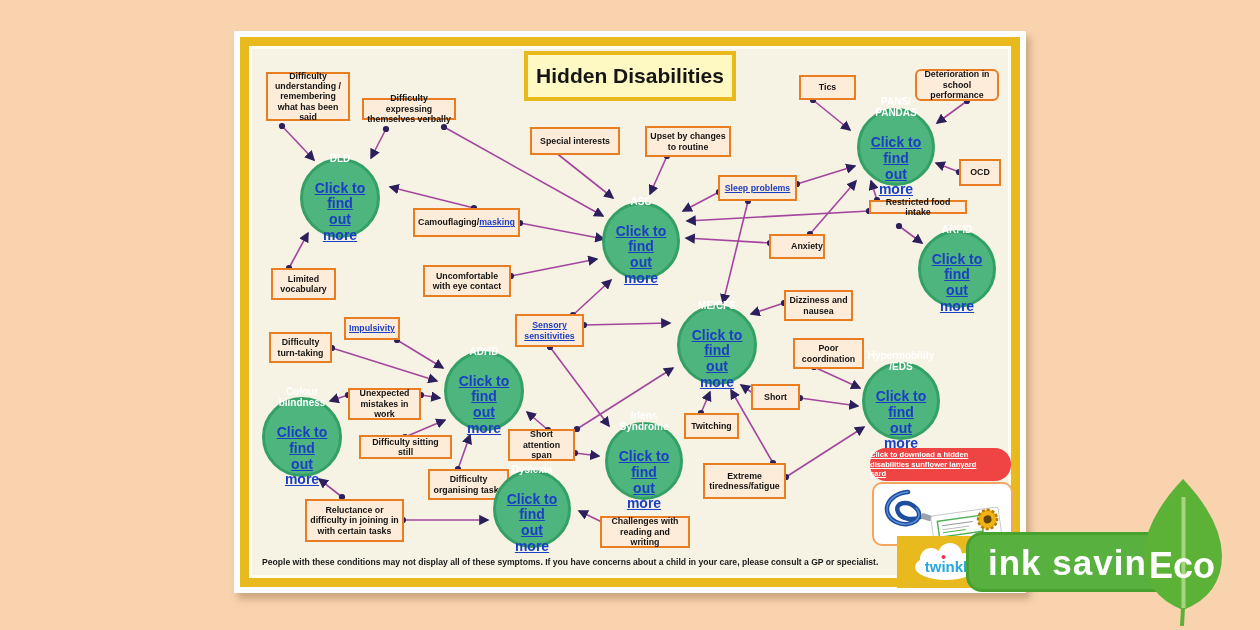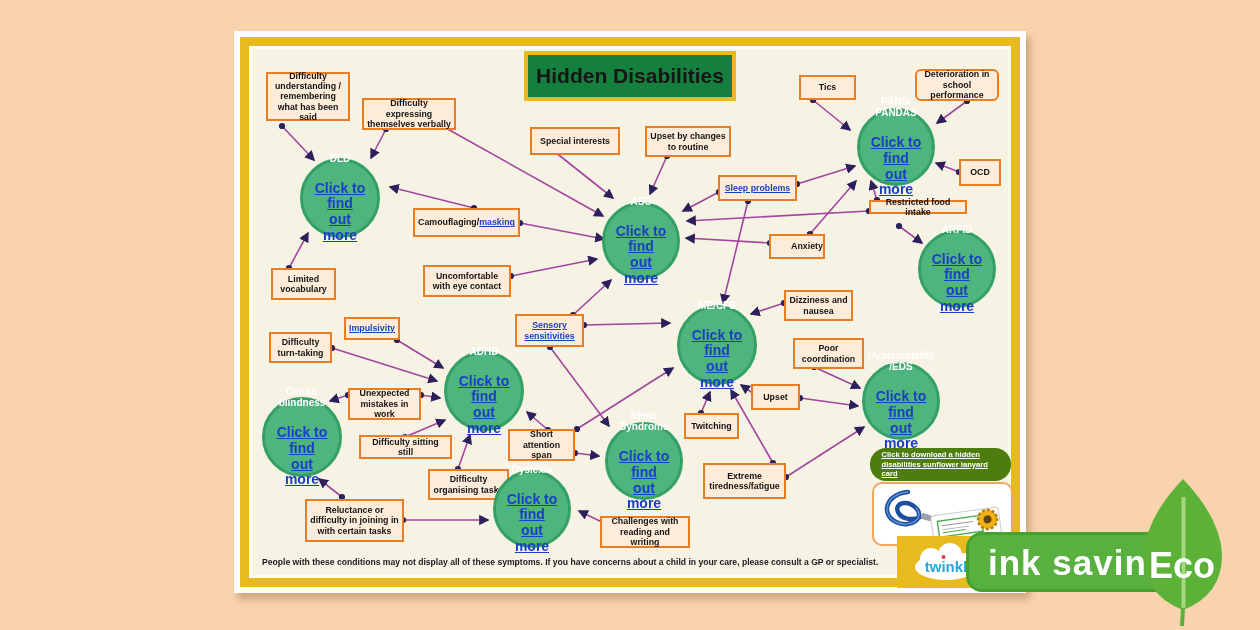--- a/index.html
+++ b/index.html
@@ -14,21 +14,21 @@
     background:#ffffff;z-index:1;
     box-shadow:4px 6px 7px rgba(120,80,40,.35);
   }
   .frame{
     position:absolute;left:6px;top:6px;right:6px;bottom:6px;
     border:9px solid #e9ba1d;background:#f6f2e4;
     box-shadow:inset 0 0 0 3px #fffdf2;
   }
   .title-box{
     position:absolute;left:290px;top:20px;width:212px;height:50px;
-    background:#15803d;border:4px solid #e9ba1d;box-sizing:border-box;
+    background:#fef9c3;border:4px solid #e9ba1d;box-sizing:border-box;
     display:flex;align-items:center;justify-content:center;
     font-size:21px;font-weight:bold;color:#161616;z-index:6;
   }
   
   #arrow-svg{position:absolute;left:0;top:0;z-index:2;}
   .node{
     position:absolute;border-radius:50%;box-sizing:border-box;
     background:#4fb57e;border:3px solid #33a065;z-index:4;
     display:flex;flex-direction:column;align-items:center;justify-content:center;
     gap:3px;text-align:center;
@@ -42,22 +42,22 @@
     padding:1px 3px;z-index:3;
   }
   .sym .lk{color:#1b3fc4;text-decoration:underline;cursor:pointer;}
   .disclaimer{
     position:absolute;left:28px;top:526px;width:620px;
     font-size:8.6px;font-weight:bold;color:#1a1a1a;z-index:3;
   }
   
   .dl-banner{
     position:absolute;left:636px;top:417px;width:141px;height:33px;
-    background:#4d7c0f;border-radius:16px;z-index:5;
-    display:flex;align-items:center;justify-content:center;
+    background:#ef4444;border-radius:16px;z-index:5;
+    display:flex;align-items:center;
   }
   .dl-banner span{
     color:#fff;font-weight:bold;font-size:7.6px;line-height:1.3;
     text-decoration:underline;text-align:left;width:118px;cursor:pointer;
   }
   .lanyard-box{
     position:absolute;left:638px;top:451px;width:141px;height:64px;
     background:#fff;border:2px solid #f2a65f;border-radius:10px;box-sizing:border-box;
     z-index:5;overflow:hidden;
   }
@@ -262,21 +262,21 @@
         <circle cx="341" cy="422" r="3.1" fill="#2b1f5c"></circle>
       </g>
     </svg>
 
   <div class="title-box">Hidden Disabilities</div>
 
   <div id="diagram-layer">
       <div class="sym" style="left: 32px; top: 41px; width: 84px; height: 49px;">
         <span><span>Difficulty understanding / remembering what has been said</span></span>
       </div>
-      <div class="sym" style="left: 128px; top: 67px; width: 94px; height: 32px;">
+      <div class="sym" style="left: 128px; top: 67px; width: 94px; height: 22px;">
         <span><span>Difficulty expressing themselves verbally</span></span>
       </div>
       <div class="sym" style="left: 296px; top: 96px; width: 90px; height: 28px;">
         <span><span>Special interests</span></span>
       </div>
       <div class="sym" style="left: 411px; top: 95px; width: 86px; height: 31px;">
         <span><span>Upset by changes to routine</span></span>
       </div>
       <div class="sym" style="left: 565px; top: 44px; width: 57px; height: 25px;">
         <span><span>Tics</span></span>
@@ -317,21 +317,21 @@
       <div class="sym" style="left: 35px; top: 301px; width: 63px; height: 31px;">
         <span><span>Difficulty turn-taking</span></span>
       </div>
       <div class="sym" style="left: 559px; top: 307px; width: 71px; height: 31px;">
         <span><span>Poor coordination</span></span>
       </div>
       <div class="sym" style="left: 114px; top: 357px; width: 73px; height: 32px;">
         <span><span>Unexpected mistakes in work</span></span>
       </div>
       <div class="sym" style="left: 517px; top: 353px; width: 49px; height: 26px;">
-        <span><span>Upset</span></span>
+        <span><span>Short</span></span>
       </div>
       <div class="sym" style="left: 450px; top: 382px; width: 55px; height: 26px;">
         <span><span>Twitching</span></span>
       </div>
       <div class="sym" style="left: 125px; top: 404px; width: 93px; height: 24px;">
         <span><span>Difficulty sitting still</span></span>
       </div>
       <div class="sym" style="left: 274px; top: 398px; width: 67px; height: 32px;">
         <span><span>Short attention span</span></span>
       </div>

